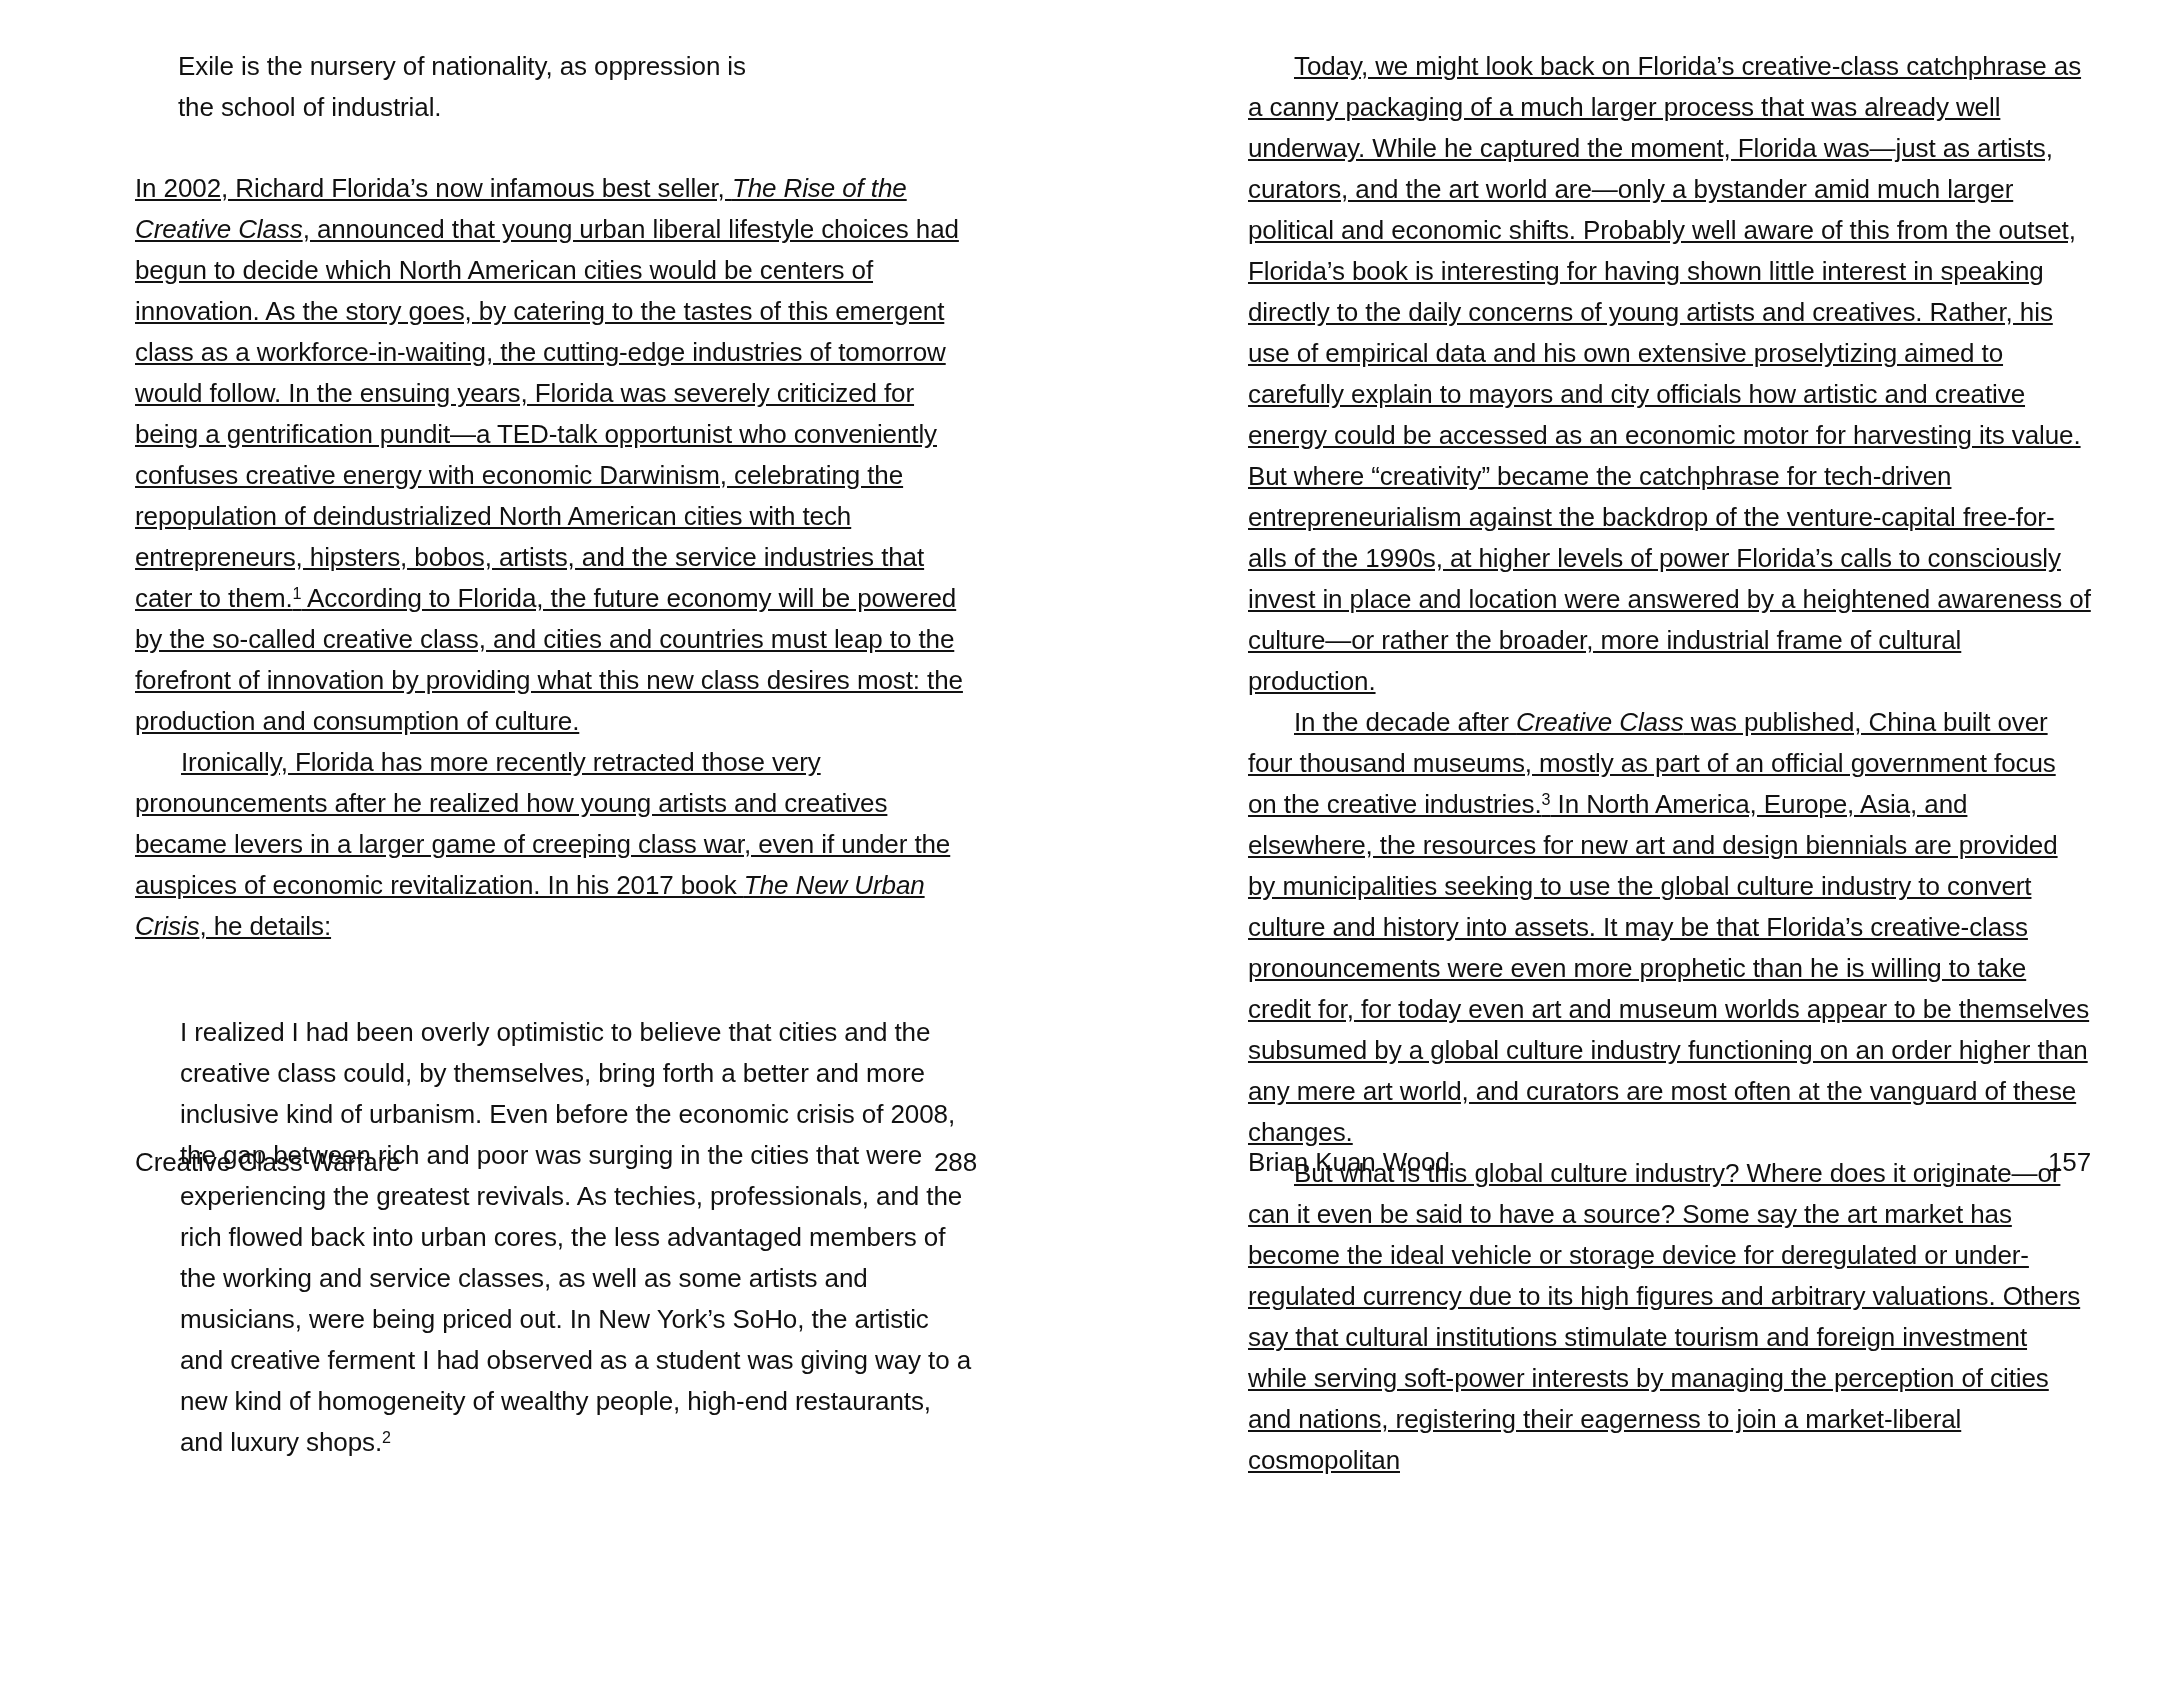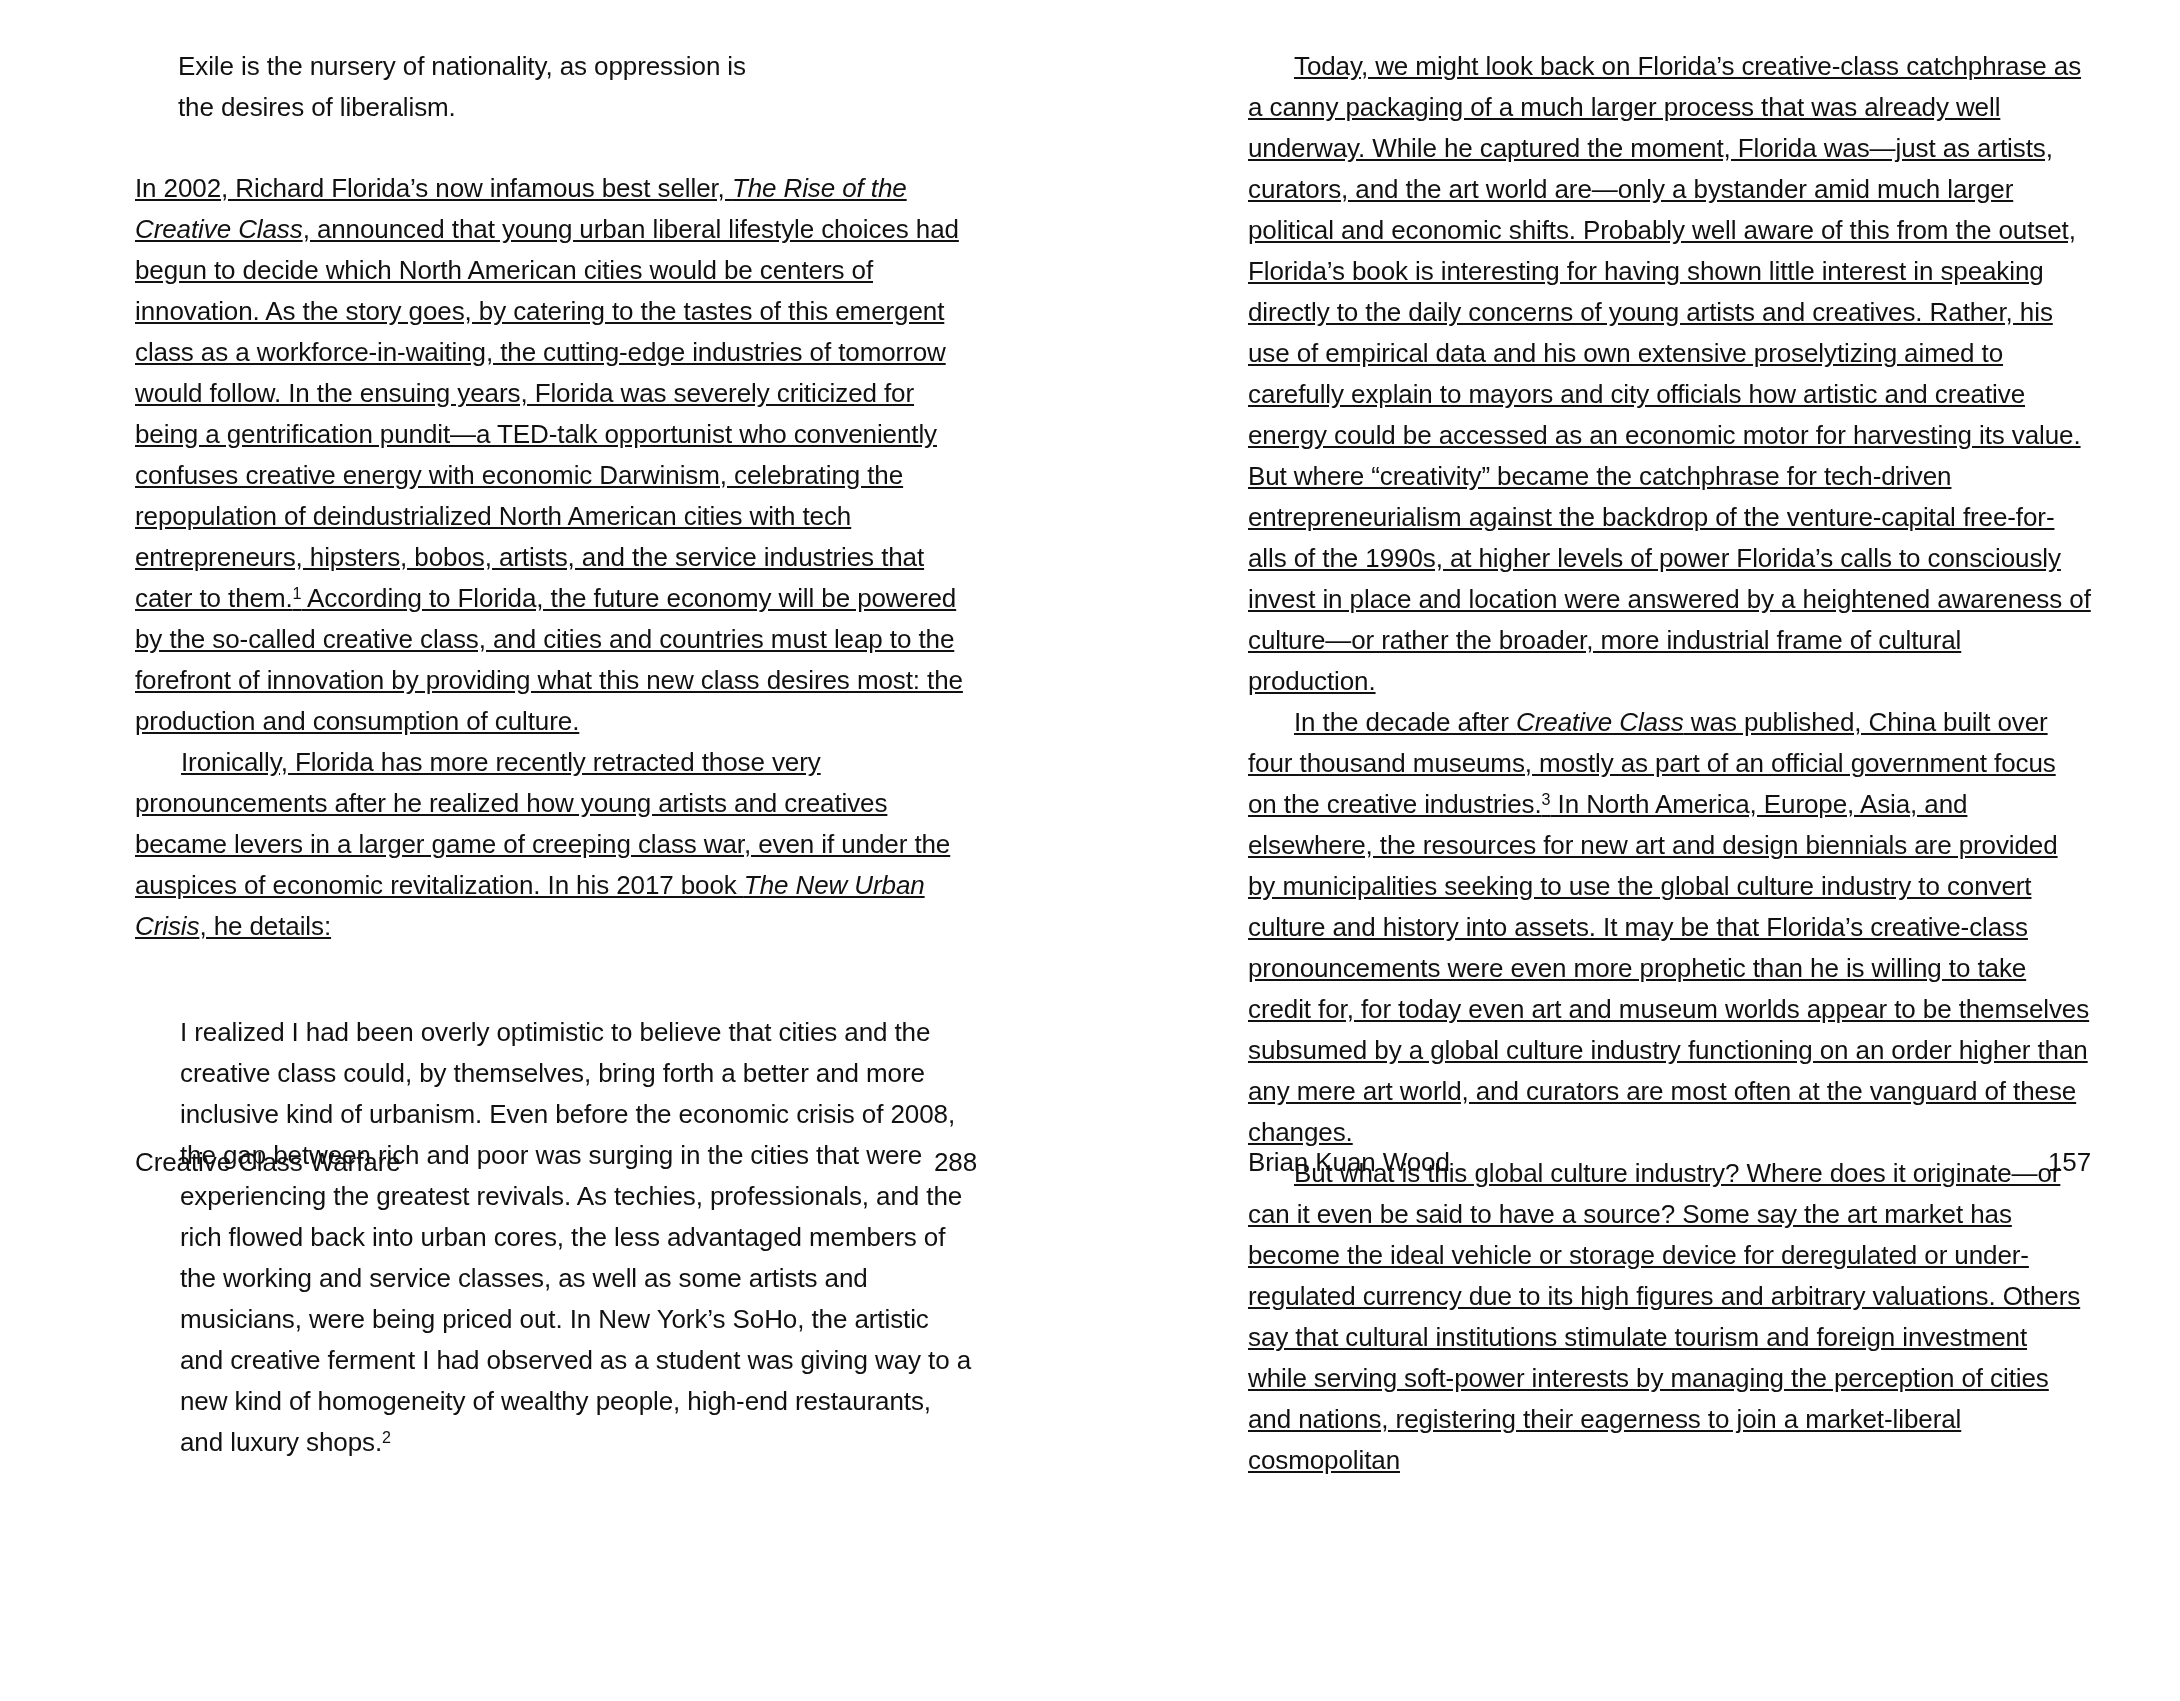--- a/index.html
+++ b/index.html
@@ -102,21 +102,21 @@
 </head>
 <body>
 
 <div id="spread">
 
   <div class="page page-left">
     <div class="textcolumn">
 
       <div class="epigraph">
         <div>Exile is the nursery of nationality, as oppression is</div>
-        <div>the desires of liberalism.</div>
+        <div>the school of industrial.</div>
       </div>
 
       <p class="body gap">In 2002, Richard Florida’s now infamous best seller, <em>The Rise of the Creative Class</em>, announced that young urban liberal lifestyle choices had begun to decide which North American cities would be centers of innovation. As the story goes, by catering to the tastes of this emergent class as a workforce-in-waiting, the cutting-edge industries of tomorrow would follow. In the ensuing years, Florida was severely criticized for being a gentrification pundit—a TED-talk opportunist who conveniently confuses creative energy with economic Darwinism, celebrating the repopulation of deindustrialized North American cities with tech entrepreneurs, hipsters, bobos, artists, and the service industries that cater to them.<sup>1</sup> According to Florida, the future economy will be powered by the so-called creative class, and cities and countries must leap to the forefront of innovation by providing what this new class desires most: the production and consumption of culture.</p>
 
       <p class="body indent">Ironically, Florida has more recently retracted those very pronouncements after he realized how young artists and creatives became levers in a larger game of creeping class war, even if under the auspices of economic revitalization. In his 2017 book <em>The New Urban Crisis</em>, he details:</p>
 
       <div class="blockquote-wrap">
         <p class="blockquote">I realized I had been overly optimistic to believe that cities and the creative class could, by themselves, bring forth a better and more inclusive kind of urbanism. Even before the economic crisis of 2008, the gap between rich and poor was surging in the cities that were experiencing the greatest revivals. As techies, professionals, and the rich flowed back into urban cores, the less advantaged members of the working and service classes, as well as some artists and musicians, were being priced out. In New York’s SoHo, the artistic and creative ferment I had observed as a student was giving way to a new kind of homogeneity of wealthy people, high-end restaurants, and luxury shops.<sup>2</sup></p>
       </div>
 

